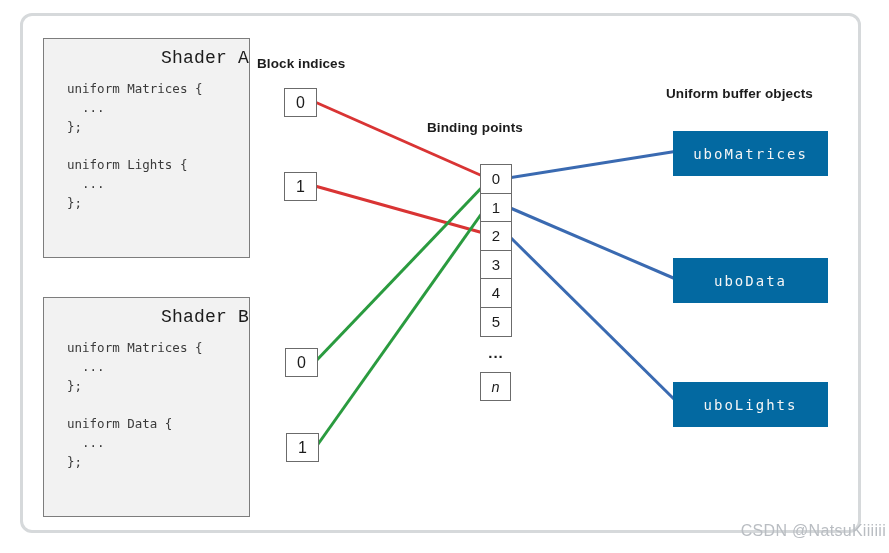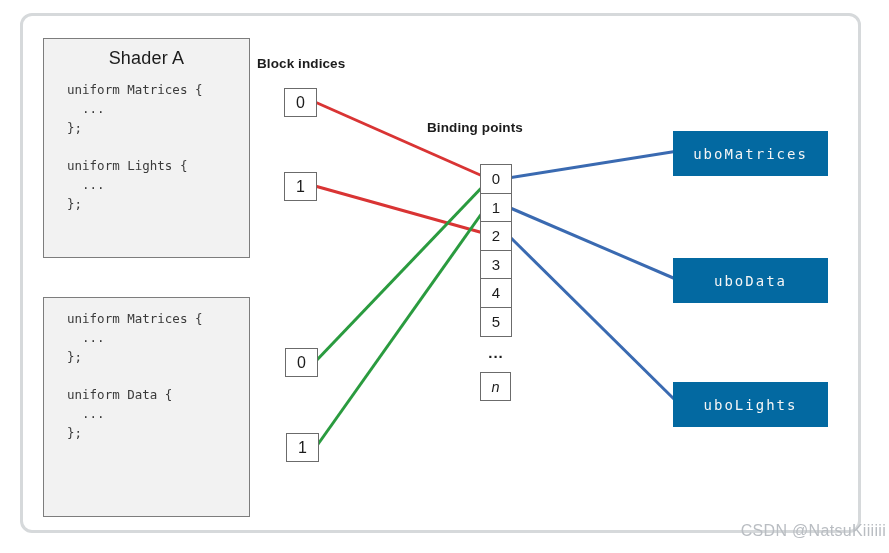--- a/index.html
+++ b/index.html
@@ -33,25 +33,26 @@
   .shader-box {
     position: absolute;
     width: 207px; height: 220px;
     background: #f2f2f2;
     border: 1.5px solid #7d7d7d;
   }
   .shader-box.a { left: 43px; top: 38px; }
   .shader-box.b { left: 43px; top: 297px; }
 
   .shader-title {
-    text-align: center;
+    text-align: right;
     font-size: 18px;
     color: #1c1c1c;
     padding-top: 9px;
     letter-spacing: 0.2px;
+    font-family: Liberation Mono, monospace;
   }
 
   .shader-code {
     font-family: "DejaVu Sans Mono", "Liberation Mono", monospace;
     font-size: 12.5px;
     line-height: 19px;
     color: #3b3b3b;
     margin: 11px 0 0 23px;
     white-space: pre;
   }
@@ -165,31 +166,33 @@
     <pre class="shader-code">uniform Matrices {
   ...
 };
 
 uniform Lights {
   ...
 };</pre>
   </div>
 
   <div class="shader-box b">
+    <div class="shader-title">Shader B</div>
     <pre class="shader-code">uniform Matrices {
   ...
 };
 
 uniform Data {
   ...
 };</pre>
   </div>
 
   <div class="col-heading block-indices">Block indices</div>
   <div class="col-heading binding-points">Binding points</div>
+  <div class="col-heading ubo-heading">Uniform buffer objects</div>
 
   <div class="index-box a0">0</div>
   <div class="index-box a1">1</div>
   <div class="index-box b0">0</div>
   <div class="index-box b1">1</div>
 
   <div class="binding-column">
     <div class="binding-cell">0</div>
     <div class="binding-cell">1</div>
     <div class="binding-cell">2</div>

